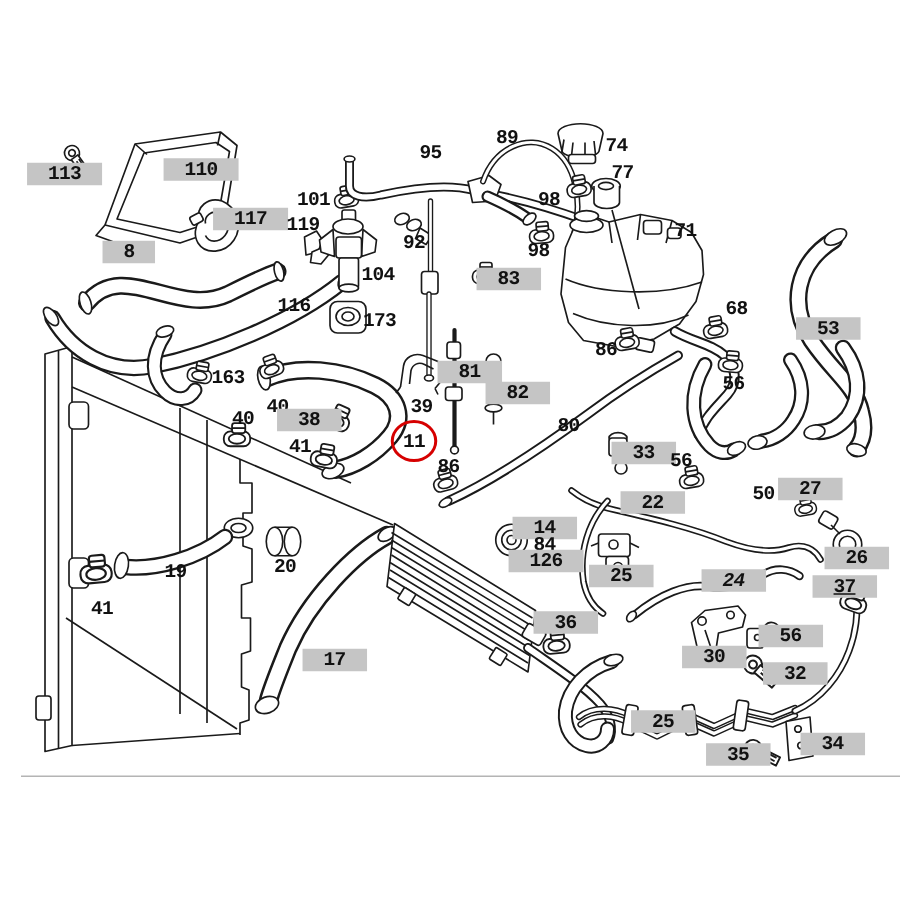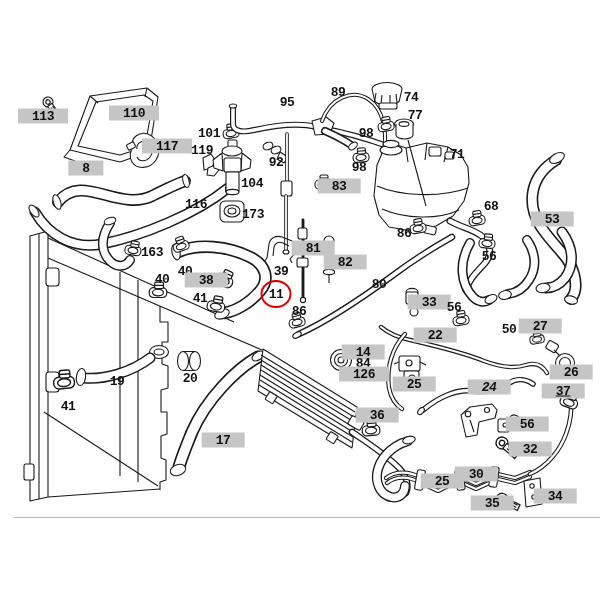--- a/index.html
+++ b/index.html
@@ -392,20 +392,20 @@
       <div class="part-label gray" style="left: 489px; top: 387px; font-style: italic;">24</div>
       <div class="part-label gray" style="left: 563px; top: 391px; text-decoration: underline;">37</div>
       <div class="part-label" style="left: 117px; top: 381px;">19</div>
       <div class="part-label" style="left: 190px; top: 378px;">20</div>
       <div class="part-label" style="left: 68px; top: 406px;">41</div>
       <div class="part-label gray" style="left: 223px; top: 440px;">17</div>
       <div class="part-label gray" style="left: 363px; top: 352px;">14</div>
       <div class="part-label" style="left: 363px; top: 363px;">84</div>
       <div class="part-label gray" style="left: 364px; top: 374px;">126</div>
       <div class="part-label gray" style="left: 377px; top: 415px;">36</div>
-      <div class="part-label gray" style="left: 476px; top: 438px; margin-top: 36px;">30</div>
+      <div class="part-label gray" style="left: 476px; top: 438px;">30</div>
       <div class="part-label gray" style="left: 527px; top: 424px;">56</div>
       <div class="part-label gray" style="left: 530px; top: 449px;">32</div>
       <div class="part-label gray" style="left: 442px; top: 481px;">25</div>
       <div class="part-label gray" style="left: 492px; top: 503px;">35</div>
       <div class="part-label gray" style="left: 555px; top: 496px;">34</div>
     </div>
 </div>
 
 </body></html>

